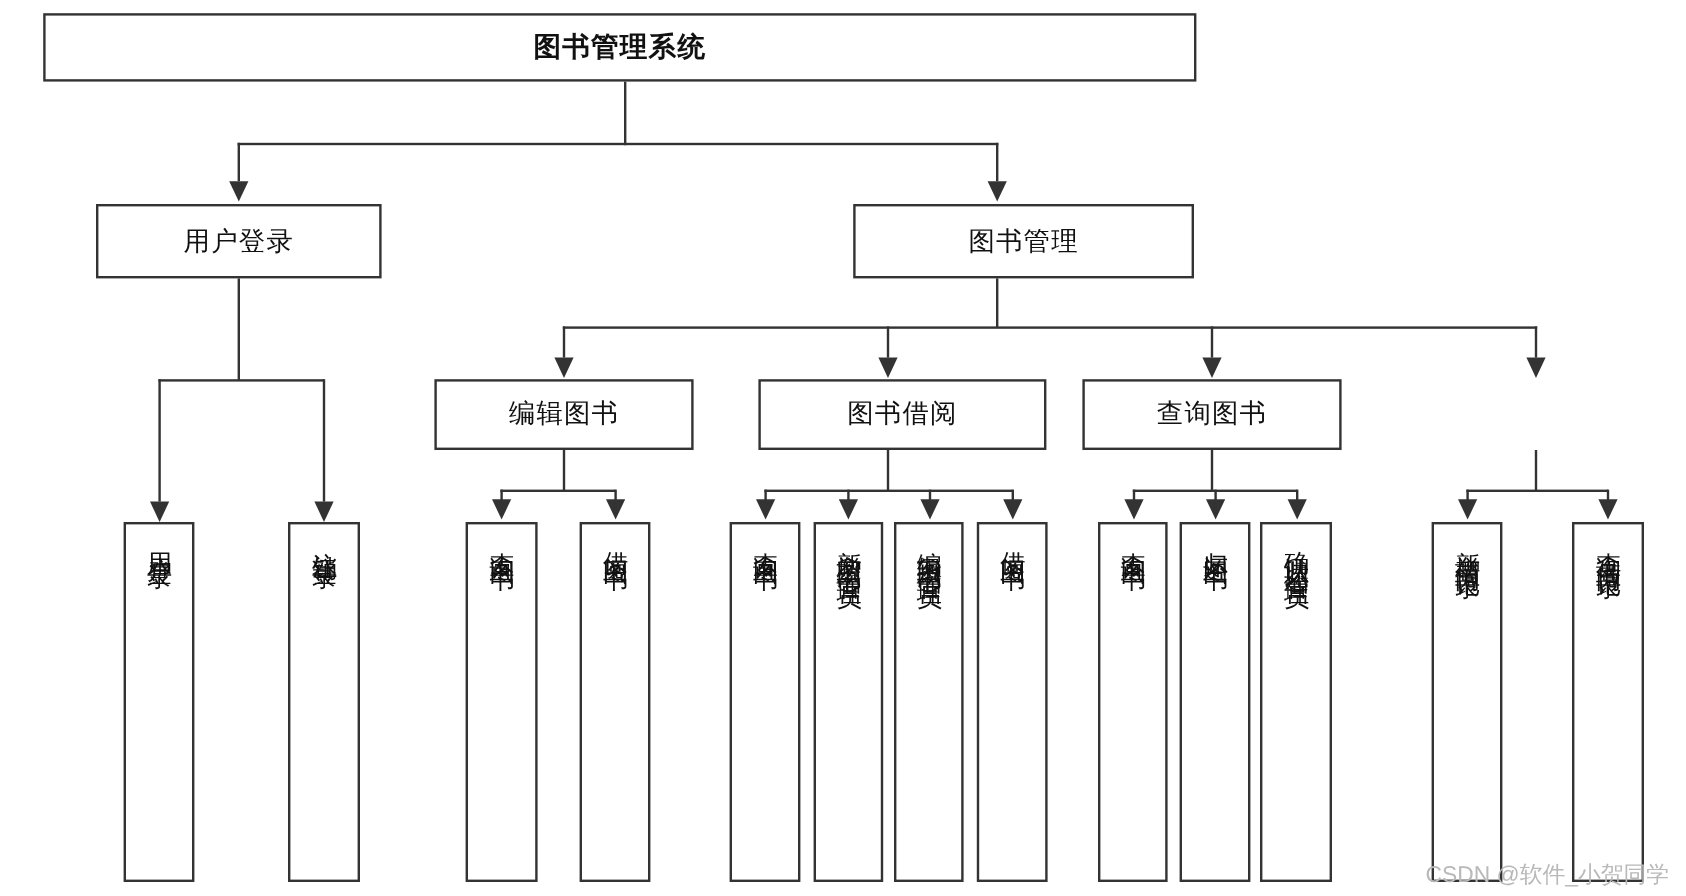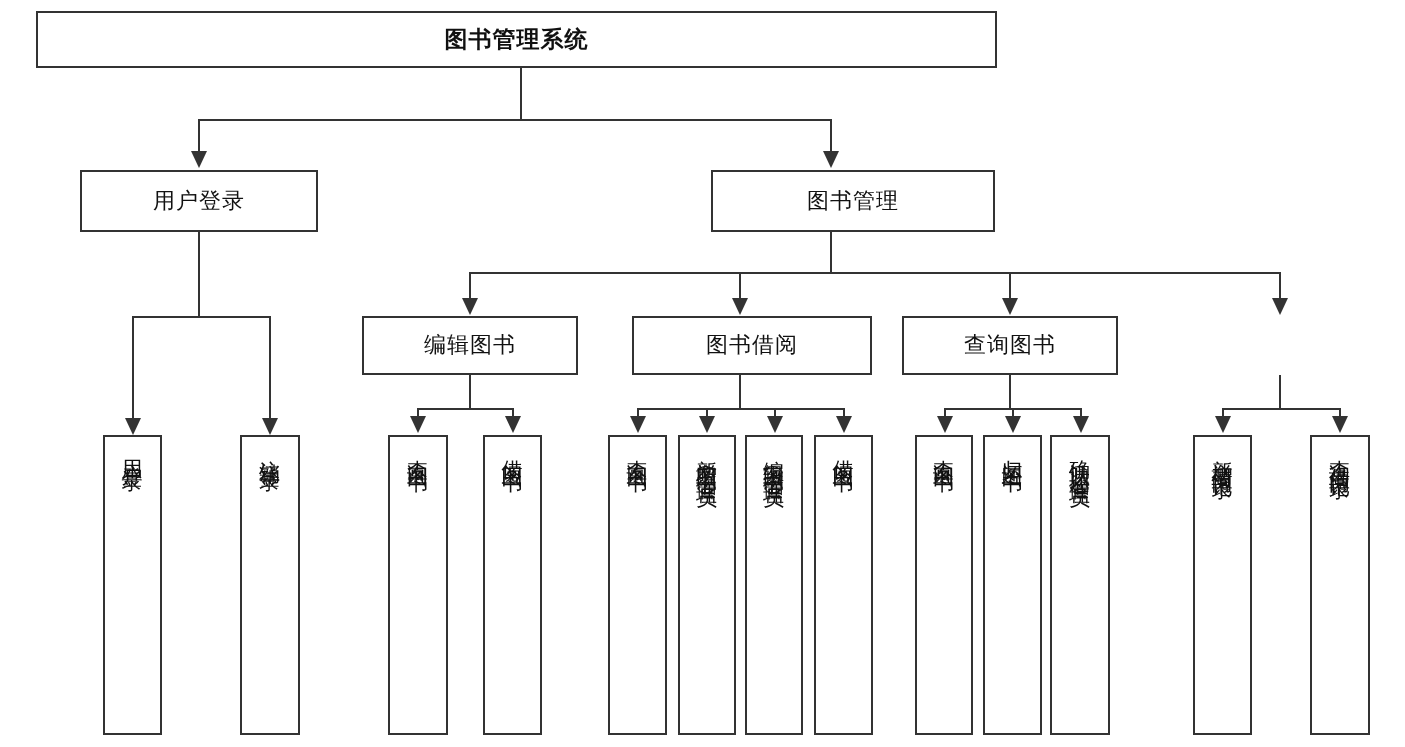--- a/index.html
+++ b/index.html
@@ -199,14 +199,15 @@
   <div class="node v" id="leaf-10" style="left: 1050px; top: 435px; width: 60px; height: 300px;">
     <span class="vtext">确认归还（管理员）</span>
   </div>
   <div class="node v" id="leaf-11" style="left: 1193px; top: 435px; width: 59px; height: 300px;">
     <span class="vtext">新增借阅记录</span>
   </div>
   <div class="node v" id="leaf-12" style="left: 1310px; top: 435px; width: 60px; height: 300px;">
     <span class="vtext">查询借阅记录</span>
   </div>
 
+  <div id="watermark" style="left: 1188px; top: 716px;">CSDN @软件_小贺同学</div>
 
 </div>
 
 </body></html>

